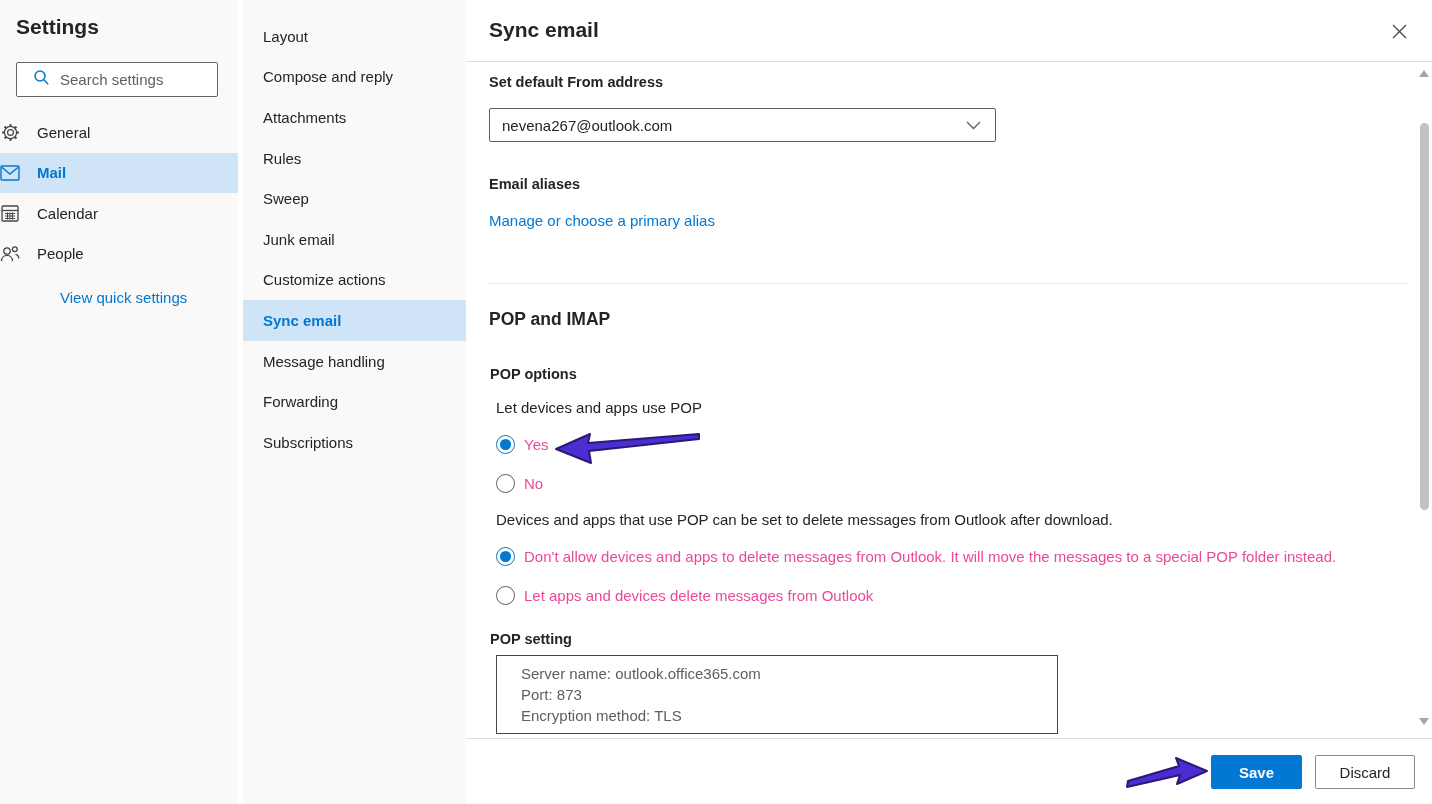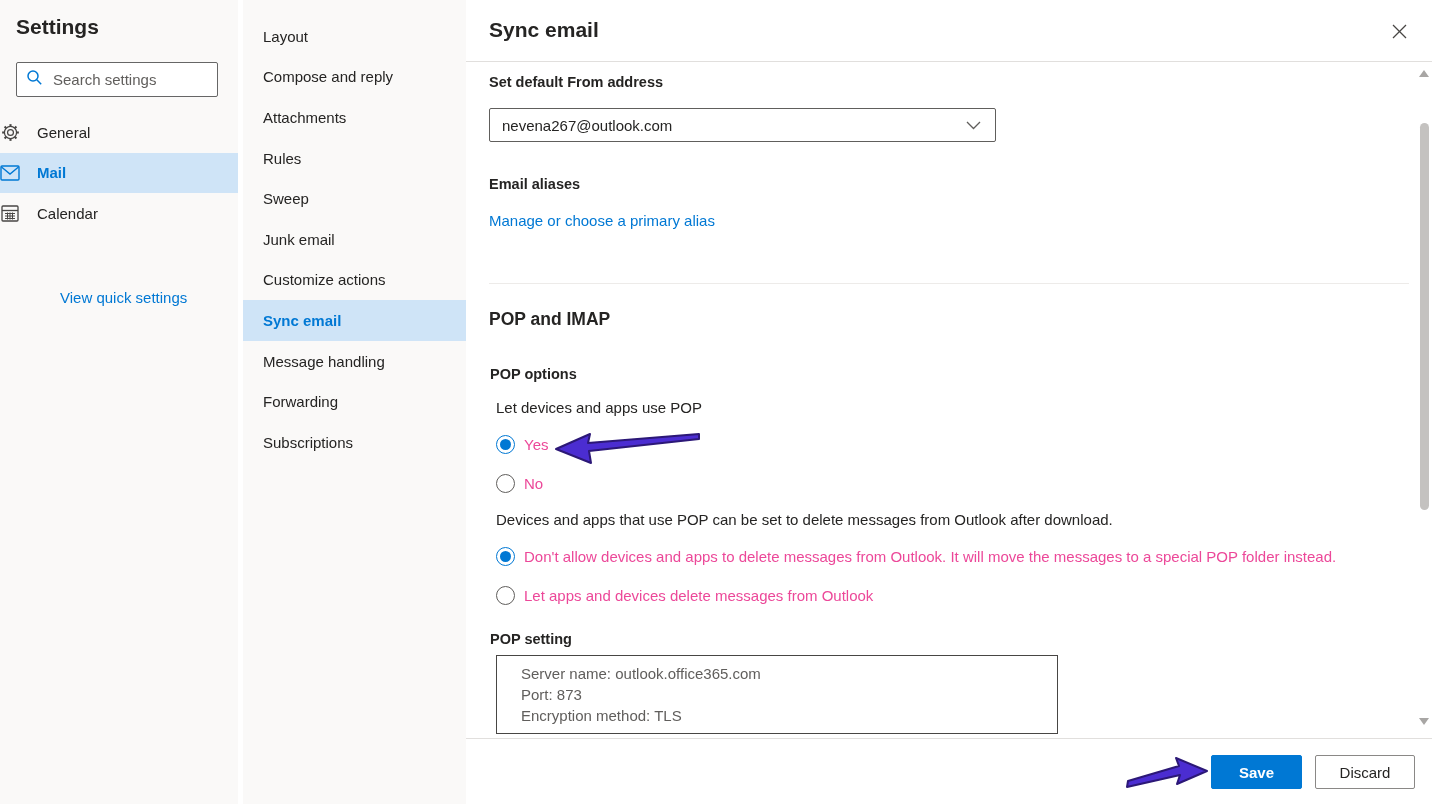--- a/index.html
+++ b/index.html
@@ -4,21 +4,21 @@
 <style>
   * { margin:0; padding:0; box-sizing:border-box; }
   html,body { background:#fff; }
   body { font-family:"Liberation Sans", sans-serif; color:#252423; }
   .app { position:relative; width:1432px; height:804px; background:#ffffff; overflow:hidden; }
 
   
   .col1 { position:absolute; left:0; top:0; width:238px; height:804px; background:#faf9f8; }
   .settings-title { position:absolute; left:16px; top:15px; font-size:21px; font-weight:700; color:#252423; }
   .search-box { position:absolute; left:16px; top:62px; width:202px; height:35px; background:#fff;
-    border:1px solid #666; border-radius:2px; display:flex; align-items:center; padding:0 9px; gap:10px; }
+    border:1px solid #666; border-radius:2px; display:flex; align-items:center; padding:0 16px; gap:10px; }
   .search-box input { border:none; outline:none; font-family:inherit; font-size:15px; color:#605e5c; width:150px; background:transparent; }
   .search-box input::placeholder { color:#605e5c; opacity:1; }
   .side-nav { position:absolute; left:0; top:112px; width:238px; }
   .side-item { height:40.5px; display:flex; align-items:center; gap:17px; font-size:15px; color:#252423; cursor:pointer; }
   .side-item .icn { width:20px; height:20px; display:flex; align-items:center; justify-content:center; }
   .side-item.selected { background:#cfe4f7; color:#0078d4; font-weight:600; }
   .quick-link { position:absolute; left:60px; top:289px; font-size:15px; color:#0078d4; cursor:pointer; }
 
   
   .col2 { position:absolute; left:243px; top:0; width:223px; height:804px; background:#faf9f8; }
@@ -130,20 +130,31 @@
                 <line x1="4" y1="12" x2="14" y2="12"></line>
                 <line x1="4" y1="14.5" x2="14" y2="14.5"></line>
               <line x1="6.5" y1="8.5" x2="6.5" y2="15.5"></line>
                 <line x1="9" y1="8.5" x2="9" y2="15.5"></line>
                 <line x1="11.5" y1="8.5" x2="11.5" y2="15.5"></line>
             </g>
           </svg>
         </span>
         <span>Calendar</span>
       </div>
+      <div class="side-item">
+        <span class="icn">
+          <svg width="20" height="17" viewBox="0 0 20 17" fill="none" stroke="#484644" stroke-width="1.3">
+            <circle cx="7" cy="6" r="3.2"></circle>
+            <path d="M1.5,16 c0-3.6 2.6-5.6 5.5-5.6 s5.5,2 5.5,5.6"></path>
+            <circle cx="14.8" cy="4.2" r="2.4"></circle>
+            <path d="M15.5,9.3 c2,0.3 3.3,2 3.3,4.2"></path>
+          </svg>
+        </span>
+        <span>People</span>
+      </div>
     </div>
 
     <div class="quick-link">View quick settings</div>
   </div>
 
   <div class="col2">
     <div class="nav-list">
       <div class="nav-item">Layout</div>
       <div class="nav-item">Compose and reply</div>
       <div class="nav-item">Attachments</div>

